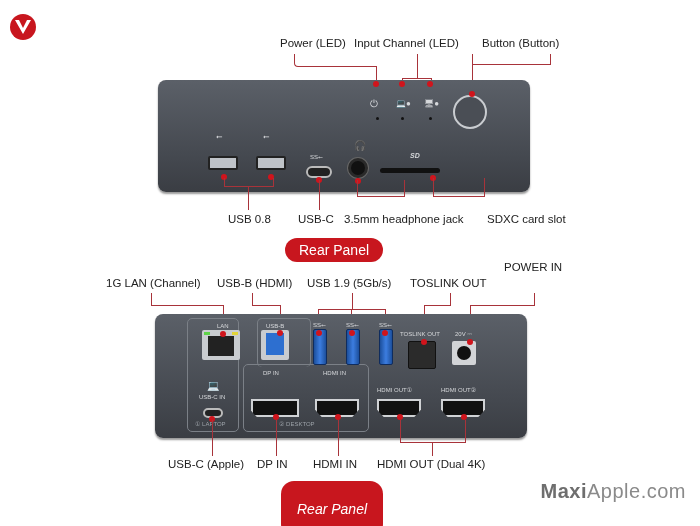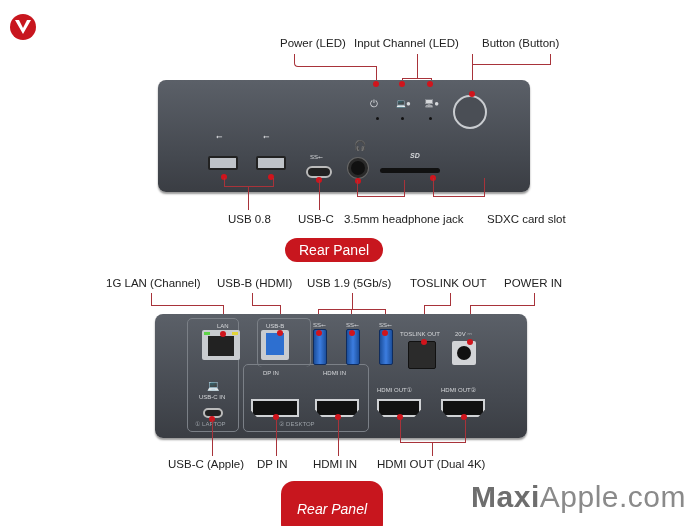--- a/index.html
+++ b/index.html
@@ -27,21 +27,21 @@
   .rj45 { position:absolute; width:38px; height:30px; background:#c9ccd0; border-radius:2px; }
   .rj45 .in { position:absolute; left:6px; top:6px; width:26px; height:20px; background:#222; }
   .usb3 { position:absolute; width:12px; height:34px; background:linear-gradient(90deg,#1c4f9c,#3c7de0,#1c4f9c); border-radius:2px; border:1px solid #0f2c5e; }
   .usbb { position:absolute; width:28px; height:30px; background:#c9ccd0; border-radius:2px; }
   .usbb .in { position:absolute; left:5px; top:3px; width:18px; height:22px; background:#2d6fd0; }
   .toslink { position:absolute; width:26px; height:26px; background:#2b2b2b; border:1px solid #111; border-radius:2px; }
   .dcin { position:absolute; width:24px; height:24px; background:#d2d4d7; border-radius:2px; }
   .dcin .in { position:absolute; left:5px; top:5px; width:14px; height:14px; border-radius:50%; background:#111; }
   .hdmi { position:absolute; width:40px; height:14px; background:#111; border:2px solid #d0d2d5; clip-path:polygon(0 0,100% 0,100% 60%,85% 100%,15% 100%,0 60%); }
   .dp { position:absolute; width:44px; height:14px; background:#111; border:2px solid #d0d2d5; clip-path:polygon(0 0,100% 0,100% 100%,12% 100%,0 65%); }
-  .watermark { right:14px; top:480px; font-size:30px; color:#8a8a8a; letter-spacing:0.5px; }
+  .watermark { right:14px; top:480px; font-size:20px; color:#8a8a8a; letter-spacing:0.5px; }
   .watermark b { color:#6e6e6e; font-weight:bold; }
 </style>
 </head>
 <body>
 
 <div class="abs logo">
   <div class="logo-mark">
     <svg width="18" height="16" viewBox="0 0 18 16">
         <path d="M1 1 L9 15 L17 1 L13 1 L9 9 L5 1 Z" fill="#fff"></path>
       </svg>
@@ -104,21 +104,21 @@
 <span class="abs label" style="left:298px;top:213px;">USB-C</span>
 <span class="abs label" style="left:344px;top:213px;">3.5mm headphone jack</span>
 <span class="abs label" style="left:487px;top:213px;">SDXC card slot</span>
 
 <div class="abs pill" style="left:285px;top:238px;">Rear Panel</div>
 
 <span class="abs label" style="left:106px;top:277px;">1G LAN (Channel)</span>
 <span class="abs label" style="left:217px;top:277px;">USB-B (HDMI)</span>
 <span class="abs label" style="left:307px;top:277px;">USB 1.9 (5Gb/s)</span>
 <span class="abs label" style="left:410px;top:277px;">TOSLINK OUT</span>
-<span class="abs label" style="left:504px;top:277px;">POWER IN</span>
+<span class="abs label" style="left:504px;top:261px;">POWER IN</span>
 
 <div class="line" style="left:151px;top:293px;width:72px;height:42px;border-left-width:0;border-top-width:0;"></div>
 <div class="line" style="left:151px;top:293px;width:0;height:12px;border-left-width:1.5px;"></div>
 <div class="line" style="left:151px;top:305px;width:72px;height:0;border-top-width:1.5px;"></div>
 <div class="line" style="left:223px;top:305px;width:0;height:30px;border-left-width:1.5px;"></div>
 <div class="line" style="left:252px;top:293px;width:28px;height:12px;border-left-width:1.5px;border-bottom-width:1.5px;"></div>
 <div class="line" style="left:280px;top:305px;width:0;height:27px;border-left-width:1.5px;"></div>
 <div class="line" style="left:352px;top:293px;width:0;height:16px;border-left-width:1.5px;"></div>
 <div class="line" style="left:318px;top:309px;width:66px;height:22px;border-top-width:1.5px;border-left-width:1.5px;border-right-width:1.5px;"></div>
 <div class="line" style="left:351px;top:309px;width:0;height:22px;border-left-width:1.5px;"></div>

